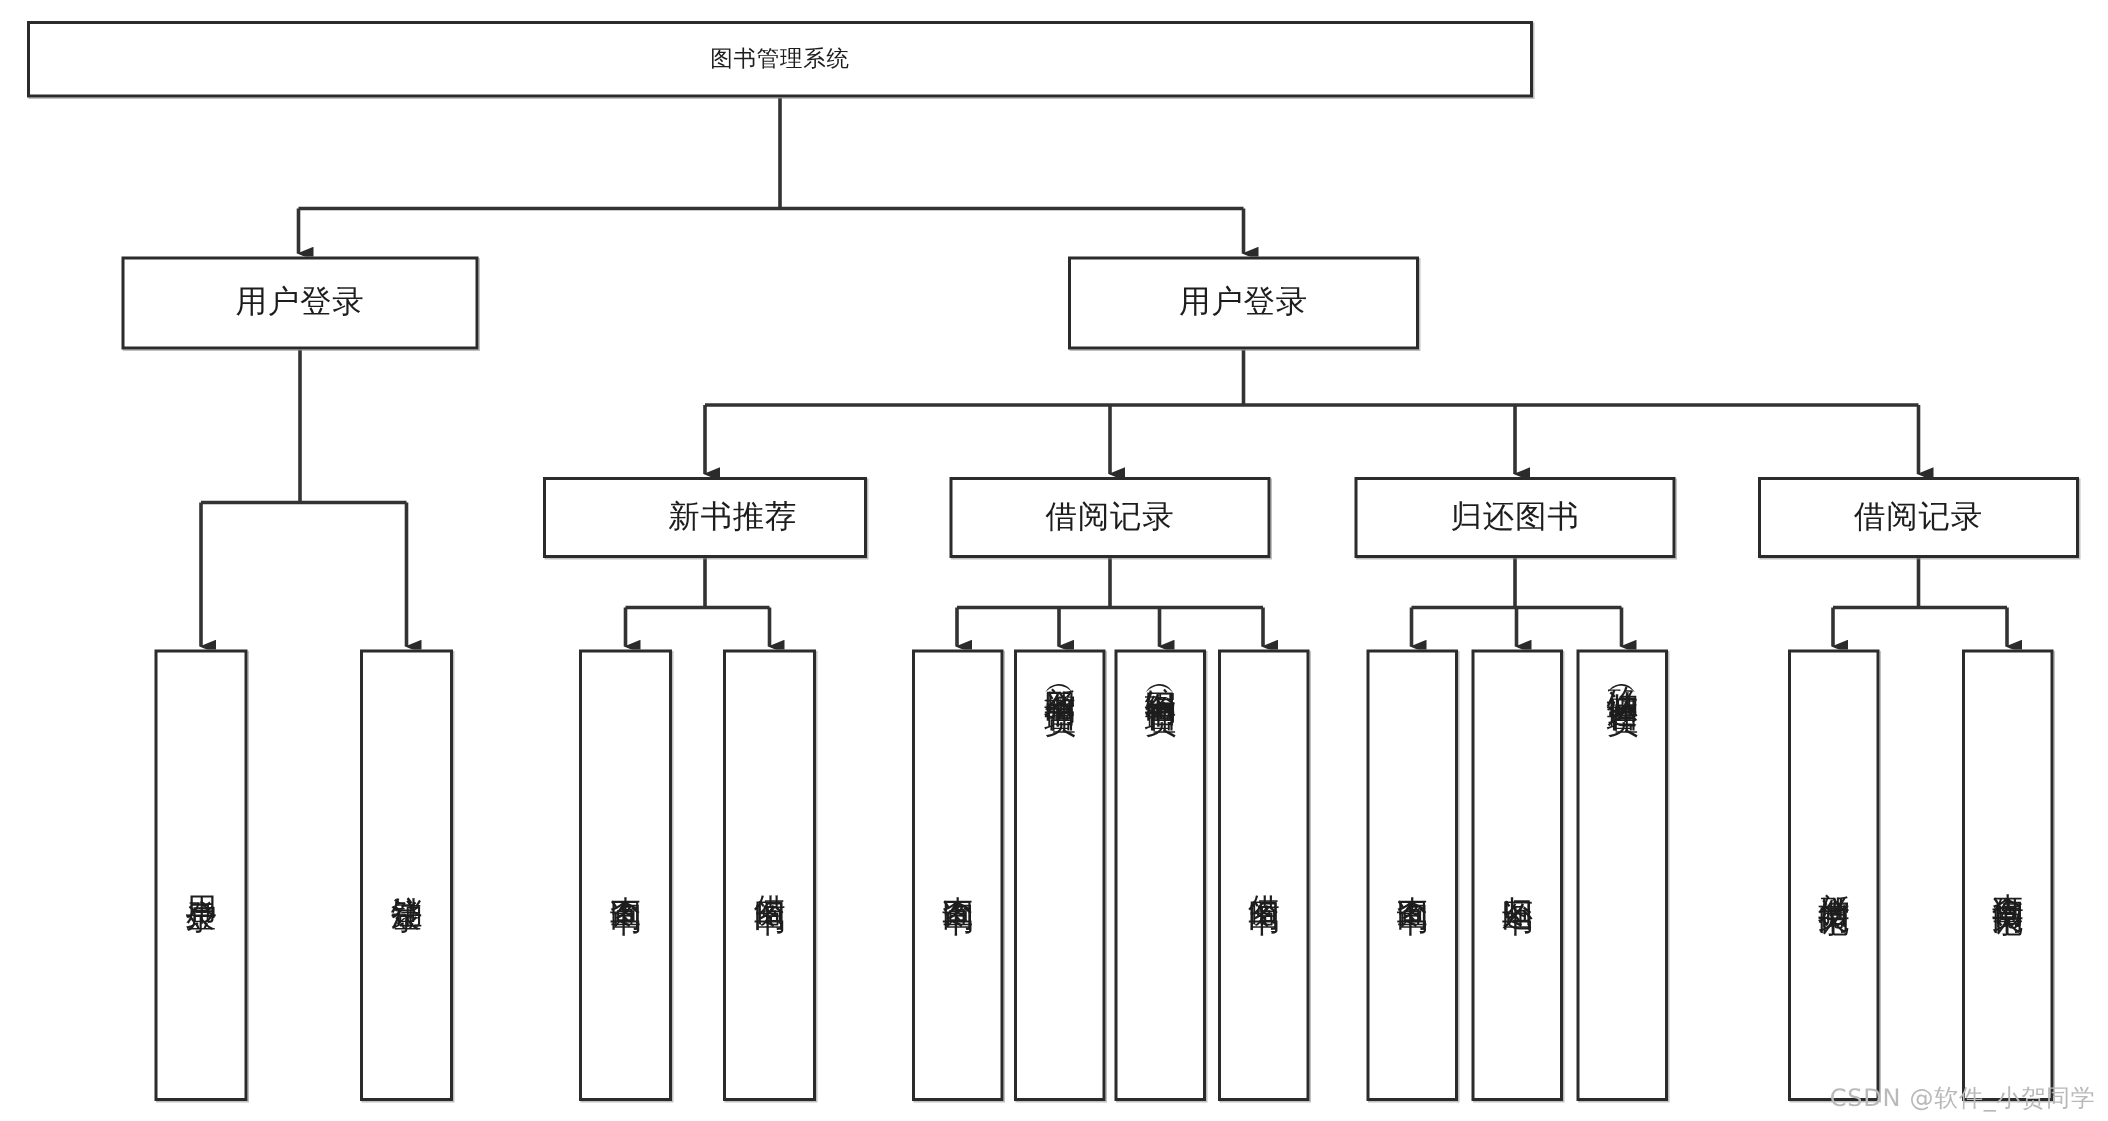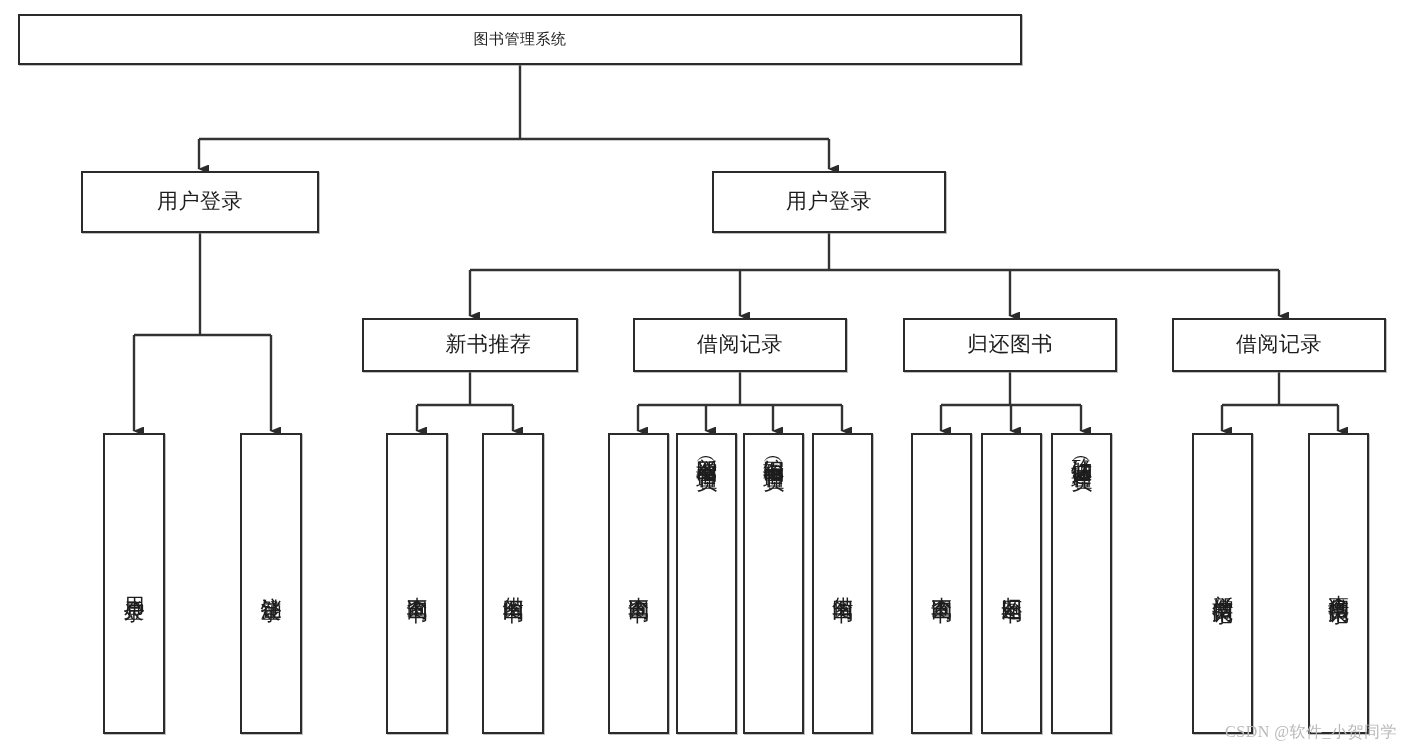--- a/index.html
+++ b/index.html
@@ -70,21 +70,20 @@
   }
   #watermark {
     position: absolute;
     right: 8px;
     bottom: 4px;
     font-size: 16px;
     color: #b9b9b9;
     letter-spacing: 0.5px;
     white-space: nowrap;
     user-select: none;
-    font-family: Liberation Serif, serif;
   }
 </style>
 </head>
 <body>
 
 <div id="diagram-root">
 
   <svg id="edges-layer" viewBox="0 0 1405 747" width="1405" height="747" xmlns="http://www.w3.org/2000/svg">
     <defs>
       <marker id="arrowhead" markerWidth="9" markerHeight="11" refX="4.5" refY="10" orient="auto" markerUnits="userSpaceOnUse">

